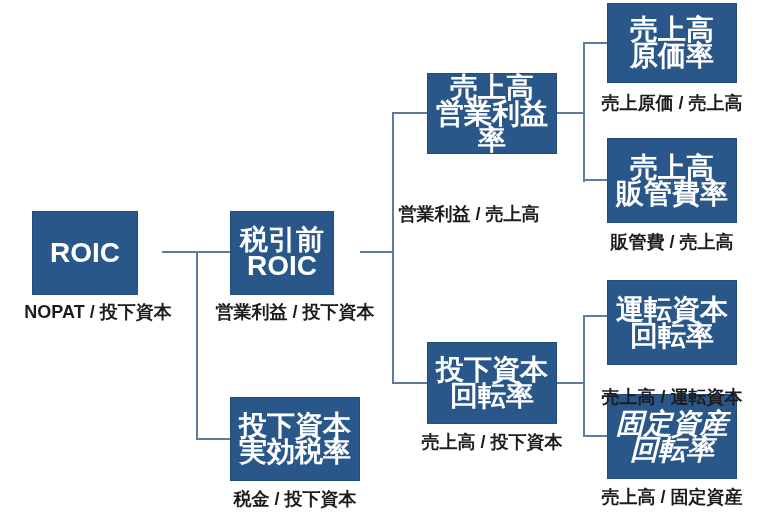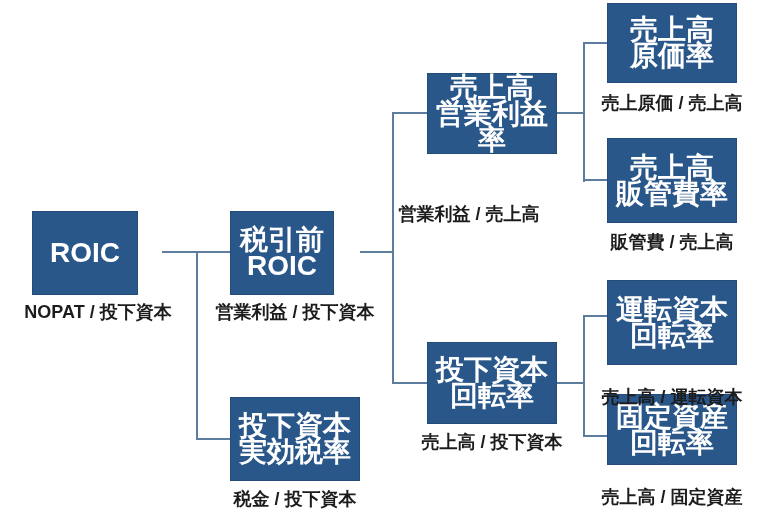--- a/index.html
+++ b/index.html
@@ -45,21 +45,21 @@
 
   
   #box-roic            { left: 32px;  top: 211px; width: 106px; height: 84px; }
   #box-pretax          { left: 230px; top: 211px; width: 104px; height: 84px; }
   #box-tax             { left: 230px; top: 397px; width: 130px; height: 84px; }
   #box-opmargin        { left: 427px; top: 73px;  width: 130px; height: 81px; }
   #box-capturn         { left: 427px; top: 342px; width: 130px; height: 82px; }
   #box-cogs            { left: 607px; top: 3px;   width: 130px; height: 80px; }
   #box-sga             { left: 607px; top: 138px; width: 130px; height: 85px; }
   #box-wcturn          { left: 607px; top: 280px; width: 130px; height: 85px; }
-  #box-faturn          { left: 607px; top: 394px; width: 130px; height: 71px; }
+  #box-faturn          { left: 607px; top: 394px; width: 130px; height: 85px; font-style: italic; }
 
   
   #f-roic     { left: 3px;   top: 300px; }
   #f-pretax   { left: 200px; top: 300px; }
   #f-tax      { left: 200px; top: 487px; }
   #f-opmargin { left: 374px; top: 161px; margin-top: 41px; }
   #f-capturn  { left: 397px; top: 430px; }
   #f-cogs     { left: 577px; top: 91px; }
   #f-sga      { left: 577px; top: 230px; }
   #f-wcturn   { left: 577px; top: 365px; margin-top: 20px; }

